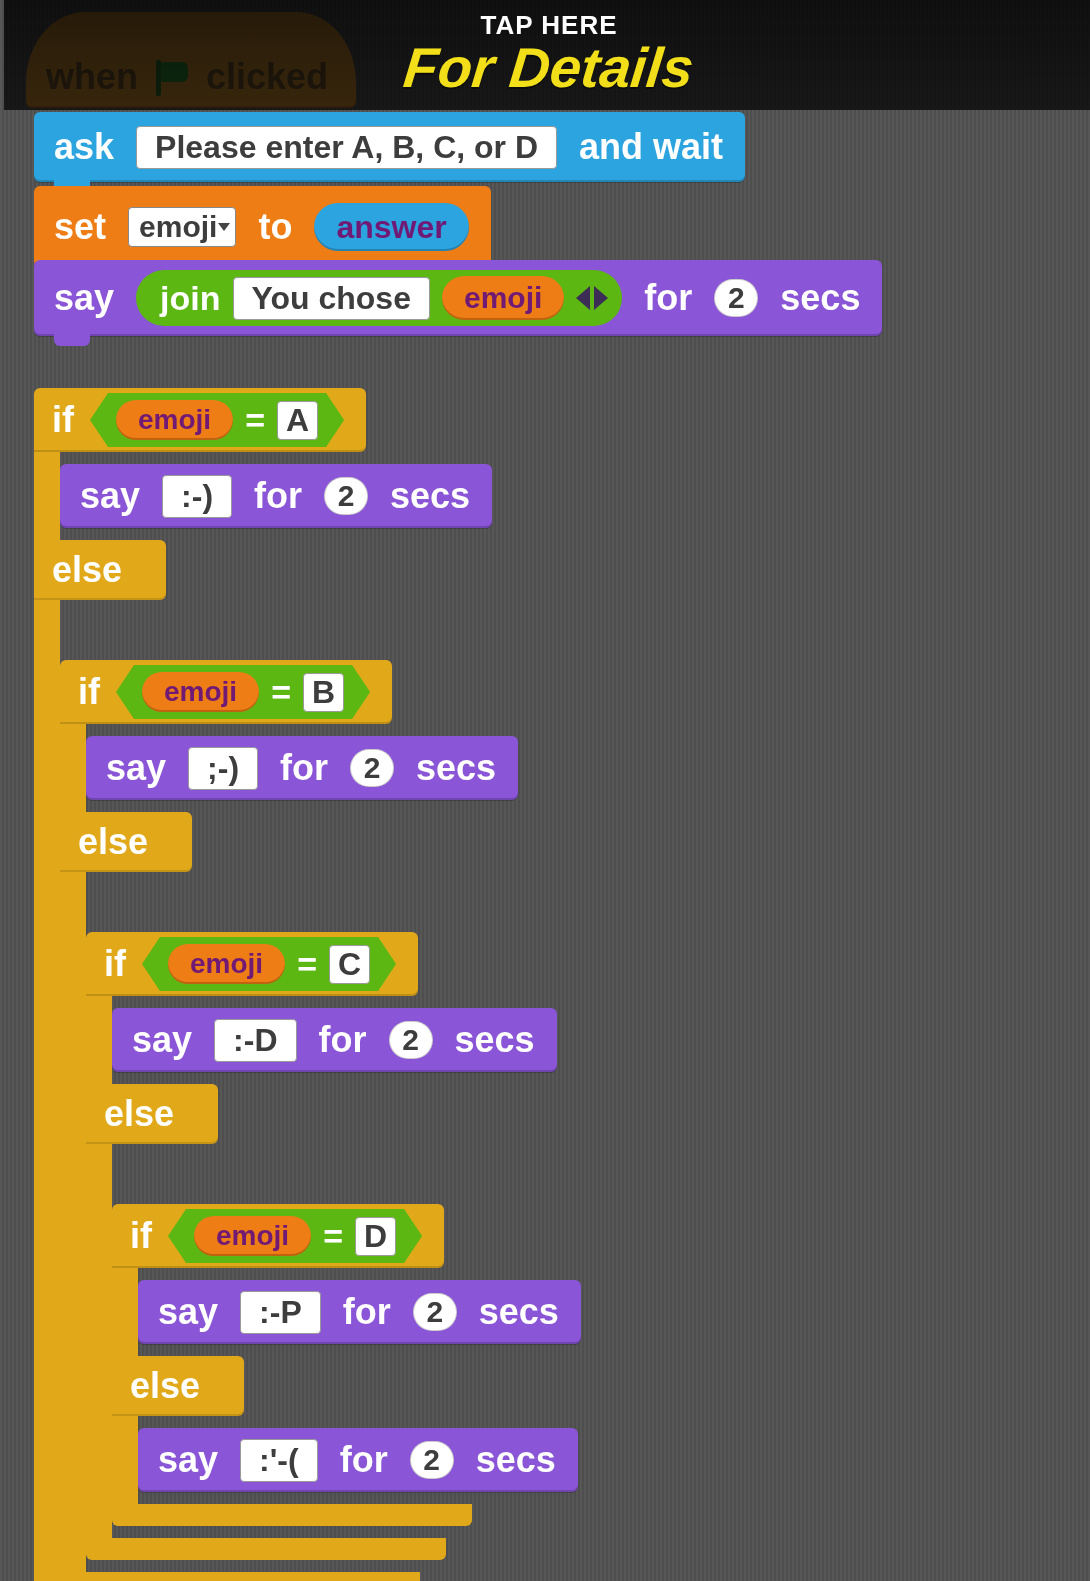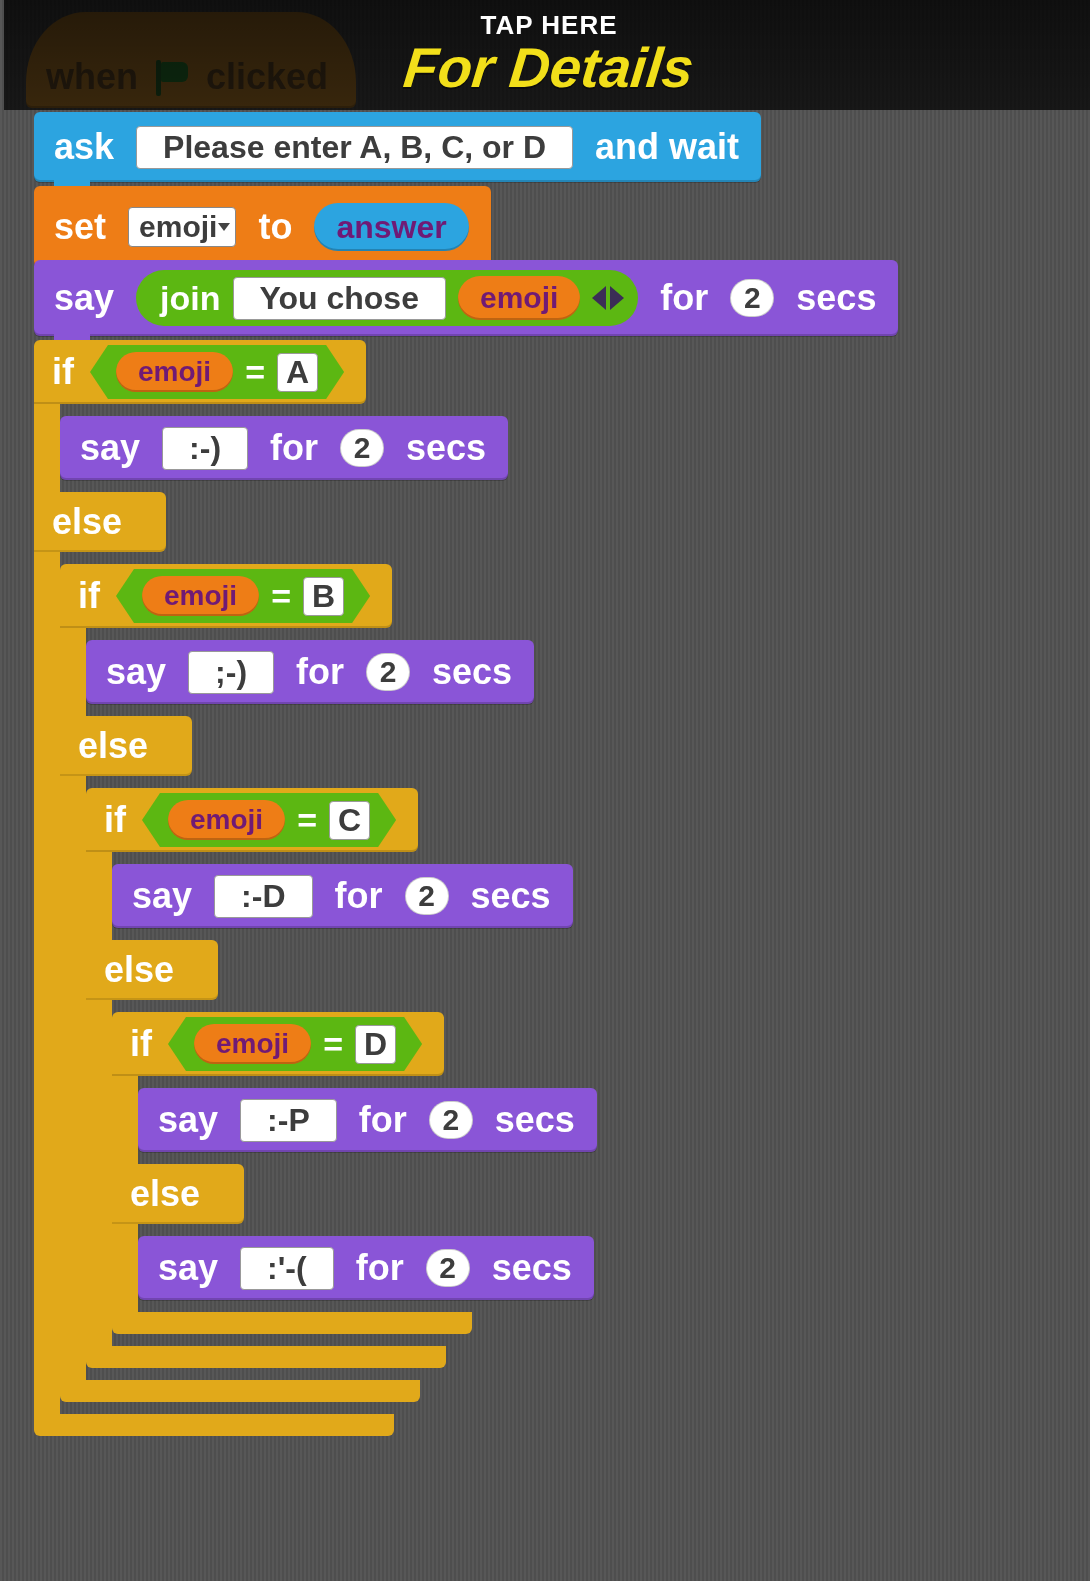--- a/index.html
+++ b/index.html
@@ -61,21 +61,21 @@
   .flag .cloth{position:absolute;left:9px;top:4px;width:27px;height:20px;background:#2c8a34;border-radius:2px 6px 6px 2px;}
 
   
   .sensing{ background:#2ca4e0; }
   .data-orange{ background:#ee7d16; }
   .looks{ background:#8a55d7; }
 
   .field-white{
     background:#fff; color:#3d3d3d;
     font-weight:700;
-    padding:2px 26px; border-radius:4px;
+    padding:2px 18px; border-radius:4px;
     border:1px solid #999; font-size:32px;
   }
   .dropdown{
     background:#fff; color:#3d3d3d; font-weight:700;
     padding:2px 18px 2px 10px; border:1px solid #888; border-radius:4px;
     position:relative; font-size:30px;
   }
   .dropdown::after{
     content:""; position:absolute; right:5px; top:50%;
     width:0;height:0;border-left:6px solid transparent;border-right:6px solid transparent;border-top:8px solid #444;
@@ -106,20 +106,21 @@
   .tri-r{ border-left:14px solid #3b2d56; }
 
   
   .cblock{ position:relative; display:inline-block; }
   .ctop{
     background:#e1a91a; color:#fff; font-weight:800; font-size:36px;
     height:64px; border-radius:6px 6px 6px 0;
     display:inline-flex; align-items:center; gap:16px; padding:0 22px 0 18px;
     box-shadow: inset 0 -2px 0 rgba(0,0,0,.15);
     min-width:300px;
+    margin-top:48px;
   }
   .carm{
     background:#e1a91a; width:26px;
   }
   .cbody{ display:flex; align-items:stretch; }
   .cslot{ padding:12px 0 12px 0; }
   .cmid{
     background:#e1a91a; color:#fff; font-weight:800; font-size:36px;
     height:60px; display:flex; align-items:center; padding-left:18px;
     border-radius:0 6px 6px 0; width:132px;

